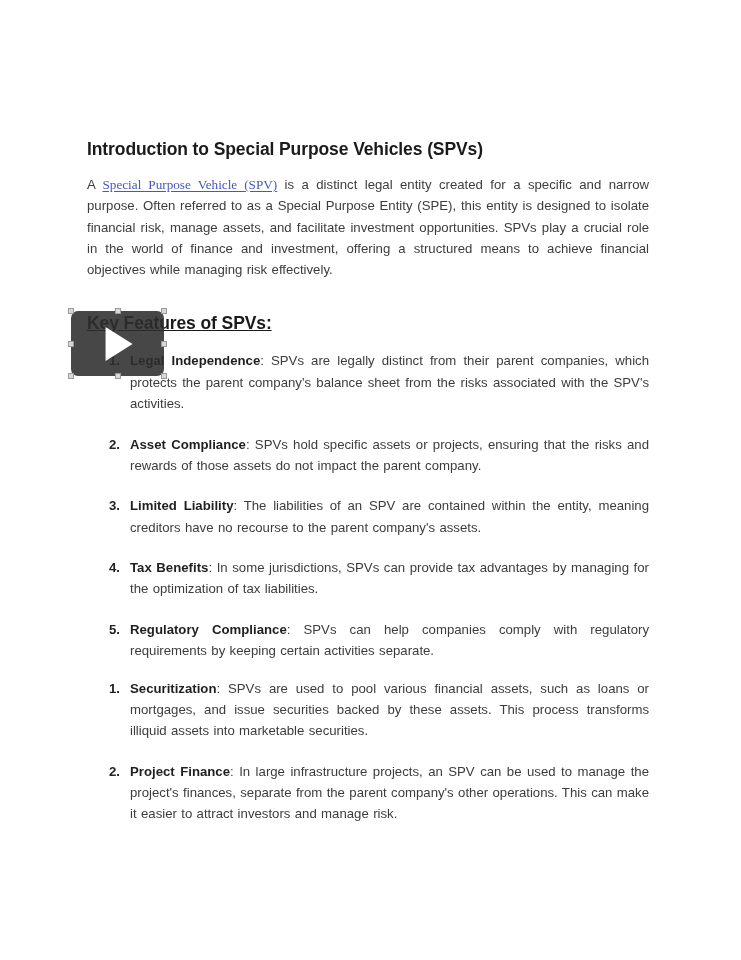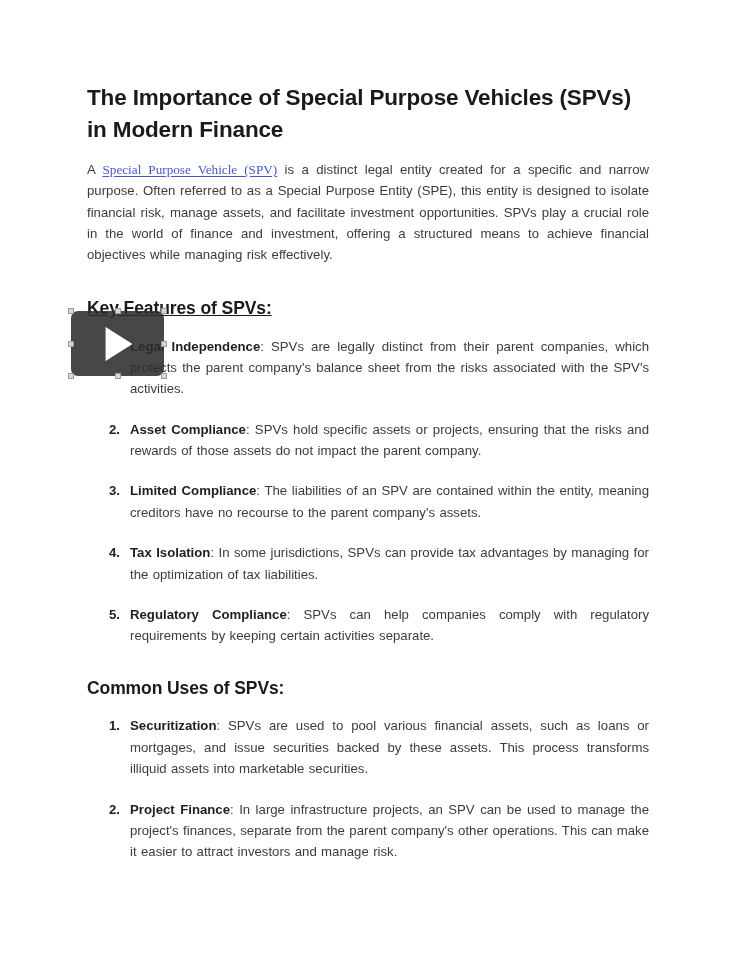--- a/index.html
+++ b/index.html
@@ -155,36 +155,35 @@
   .h-ml { left: 0;   top: 50%;  transform: translateY(-50%); }
   .h-mr { right: 0;  top: 50%;  transform: translateY(-50%); }
 </style>
 </head>
 <body>
 
 <div class="page">
 
   <div class="content">
 
-    <h1 class="doc-title">The Importance of Special Purpose Vehicles (SPVs) in Modern Finance</h1>
-
+
+    <h2 class="section-heading h-intro">Introduction to Special Purpose Vehicles (SPVs)</h2>
 
     <p class="body-par"><span>A </span><a class="doc-link" href="#">Special Purpose Vehicle (SPV)</a><span> is a distinct legal entity created for a specific and narrow purpose. Often referred to as a Special Purpose Entity (SPE), this entity is designed to isolate financial risk, manage assets, and facilitate investment opportunities. SPVs play a crucial role in the world of finance and investment, offering a structured means to achieve financial objectives while managing risk effectively.</span></p>
 
     <h2 class="section-heading h-key">Key Features of SPVs:</h2>
 
     <ol class="doc-list list-key">
       <li><span class="term">Legal Independence</span><span>: SPVs are legally distinct from their parent companies, which protects the parent company's balance sheet from the risks associated with the SPV's activities.</span></li>
       <li><span class="term">Asset Compliance</span><span>: SPVs hold specific assets or projects, ensuring that the risks and rewards of those assets do not impact the parent company.</span></li>
-      <li><span class="term">Limited Compliance</span><span>: The liabilities of an SPV are contained within the entity, meaning creditors have no recourse to the parent company's assets.</span></li>
-      <li><span class="term">Tax Isolation</span><span>: In some jurisdictions, SPVs can provide tax advantages by managing for the optimization of tax liabilities.</span></li>
+      <li><span class="term">Limited Liability</span><span>: The liabilities of an SPV are contained within the entity, meaning creditors have no recourse to the parent company's assets.</span></li>
+      <li><span class="term">Tax Benefits</span><span>: In some jurisdictions, SPVs can provide tax advantages by managing for the optimization of tax liabilities.</span></li>
       <li><span class="term">Regulatory Compliance</span><span>: SPVs can help companies comply with regulatory requirements by keeping certain activities separate.</span></li>
     </ol>
 
-    <h2 class="section-heading h-uses">Common Uses of SPVs:</h2>
 
     <ol class="doc-list list-uses">
       <li><span class="term">Securitization</span><span>: SPVs are used to pool various financial assets, such as loans or mortgages, and issue securities backed by these assets. This process transforms illiquid assets into marketable securities.</span></li>
       <li><span class="term">Project Finance</span><span>: In large infrastructure projects, an SPV can be used to manage the project's finances, separate from the parent company's other operations. This can make it easier to attract investors and manage risk.</span></li>
     </ol>
 
   </div>
 
   <div class="play-overlay">
     <div class="play-box">

